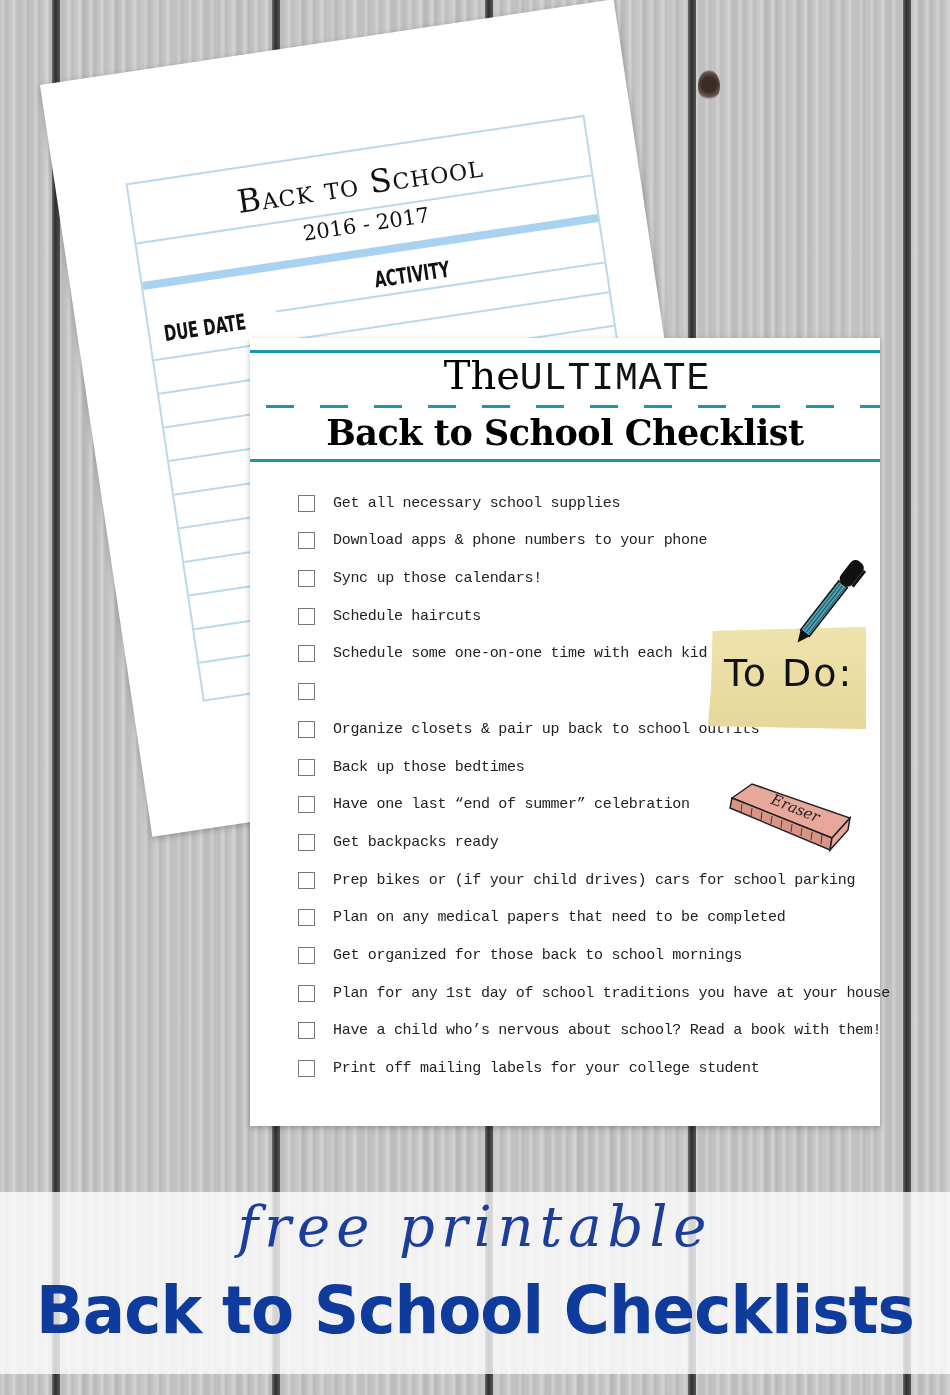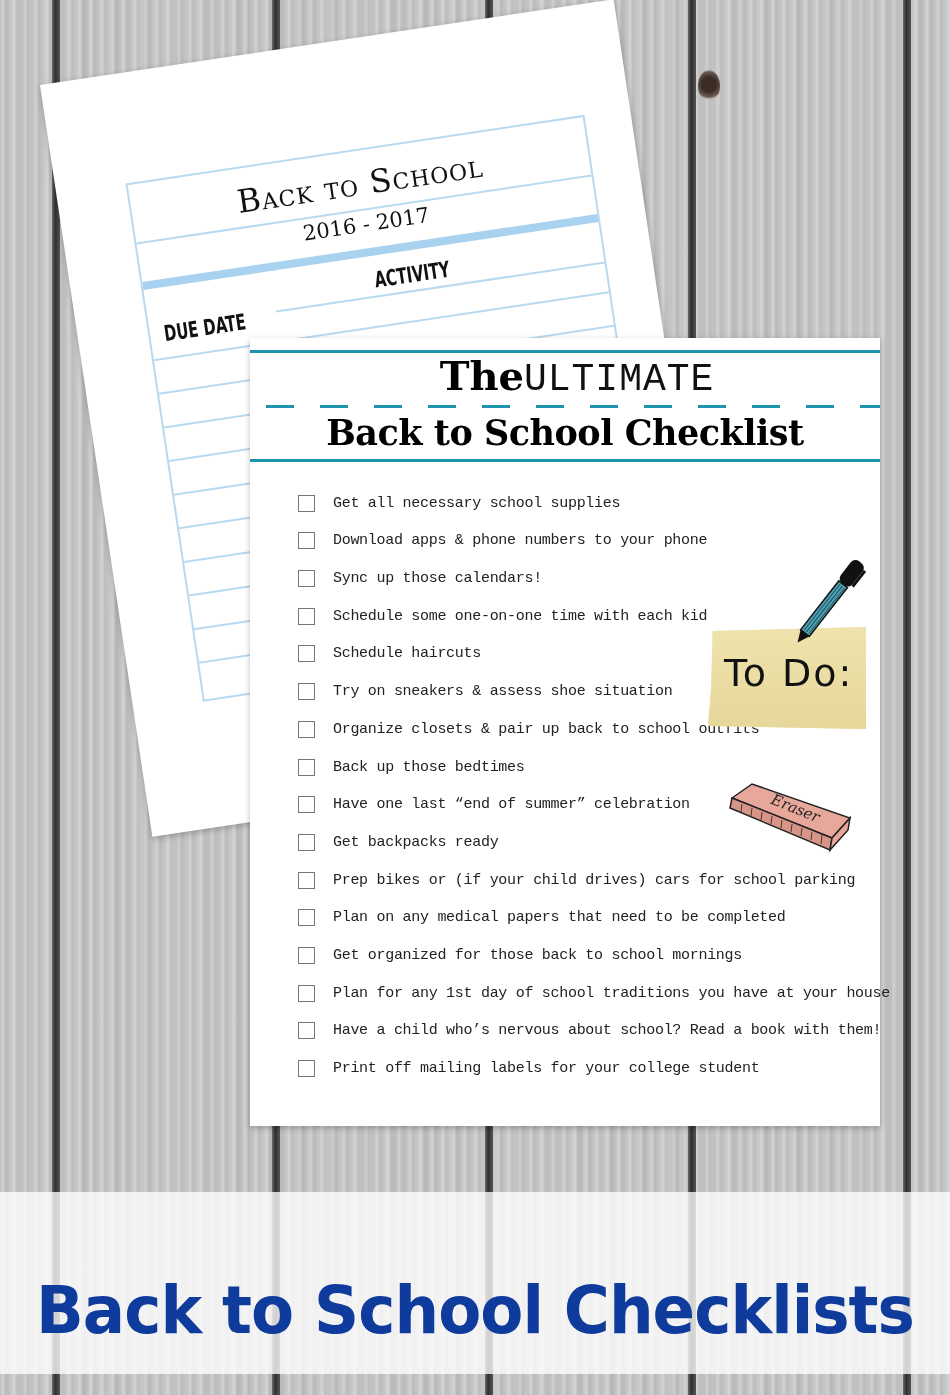--- a/index.html
+++ b/index.html
@@ -30,21 +30,21 @@
   .back-credit { position:absolute; left:150px; top:690px; font-size:9px; color:#888; }
 
   
   .front-paper {
     position:absolute; left:250px; top:338px; width:630px; height:788px;
     background:#fff; box-shadow:0 2px 6px rgba(0,0,0,0.25);
   }
   .teal-line { position:absolute; left:0; right:0; height:3px; background:#1e95ad; }
   .dash-line { position:absolute; left:16px; right:0; height:3px; background:repeating-linear-gradient(90deg,#1e95ad 0 28px, transparent 28px 54px); }
   .title1 { position:absolute; left:0; right:0; top:14px; text-align:center; white-space:nowrap; }
-  .title1 .the { font-family:"DejaVu Serif", serif; font-weight:bold; font-size:40px; color:#000;margin-left:24px; }
+  .title1 .the { font-family:"DejaVu Serif", serif; font-weight:normal; font-size:40px; color:#000;margin-left:24px; }
   .title1 .ult { font-family:"Liberation Mono", monospace; font-size:38px; color:#111; letter-spacing:1px; }
   .title2 { position:absolute; left:0; right:0; top:74px; text-align:center; font-family:"DejaVu Serif", serif; font-weight:bold; font-size:35px; color:#000; white-space:nowrap; letter-spacing:-0.5px; }
 
   .items { position:absolute; left:48px; top:136px; width:580px; }
   .item { height:37.7px; display:flex; align-items:flex-end; }
   .cb { width:17px; height:17px; border:1.5px solid #777; box-sizing:border-box; flex:none; margin-right:18px; background:#fff; }
   .label { font-family:"Liberation Mono", "DejaVu Sans Mono", monospace; font-size:15px; color:#222; white-space:nowrap; letter-spacing:-0.3px; }
 
   .todo-card { position:absolute; left:458px; top:289px; width:158px; height:102px; background:#ecdfa6;
     background-image:linear-gradient(180deg,#efe3ad,#e6d79a); clip-path:polygon(3% 4%,100% 0,100% 100%,0 97%,2% 60%); }
@@ -110,29 +110,28 @@
     <div class="item">
         <span class="cb"></span>
         <span class="label">Download apps &amp; phone numbers to your phone</span>
       </div>
     <div class="item">
         <span class="cb"></span>
         <span class="label">Sync up those calendars!</span>
       </div>
     <div class="item">
         <span class="cb"></span>
+        <span class="label">Schedule haircuts</span>
+      </div>
+    <div class="item">
+        <span class="cb"></span>
         <span class="label">Schedule some one-on-one time with each kid</span>
       </div>
     <div class="item">
         <span class="cb"></span>
-        <span class="label">Schedule haircuts</span>
-      </div>
-    <div class="item">
-        <span class="cb"></span>
-        <span class="label">Try on sneakers &amp; assess shoe situation</span>
       </div>
     <div class="item">
         <span class="cb"></span>
         <span class="label">Organize closets &amp; pair up back to school outfits</span>
       </div>
     <div class="item">
         <span class="cb"></span>
         <span class="label">Back up those bedtimes</span>
       </div>
     <div class="item">
@@ -200,14 +199,15 @@
         <line x1="70" y1="46" x2="69" y2="54"></line>
       <line x1="80" y1="50" x2="79" y2="58"></line>
         <line x1="90" y1="54" x2="89" y2="62"></line>
         <line x1="100" y1="57" x2="99" y2="66"></line>
     </g>
     <text x="48" y="30" transform="rotate(22 60 28)" font-family="DejaVu Serif, serif" font-style="italic" font-size="15" fill="#222">Eraser</text>
   </svg>
 </div>
 
 <div class="banner">
+  <div class="banner-script">free printable</div>
   <div class="banner-main">Back to School Checklists</div>
 </div>
 
 </body></html>

